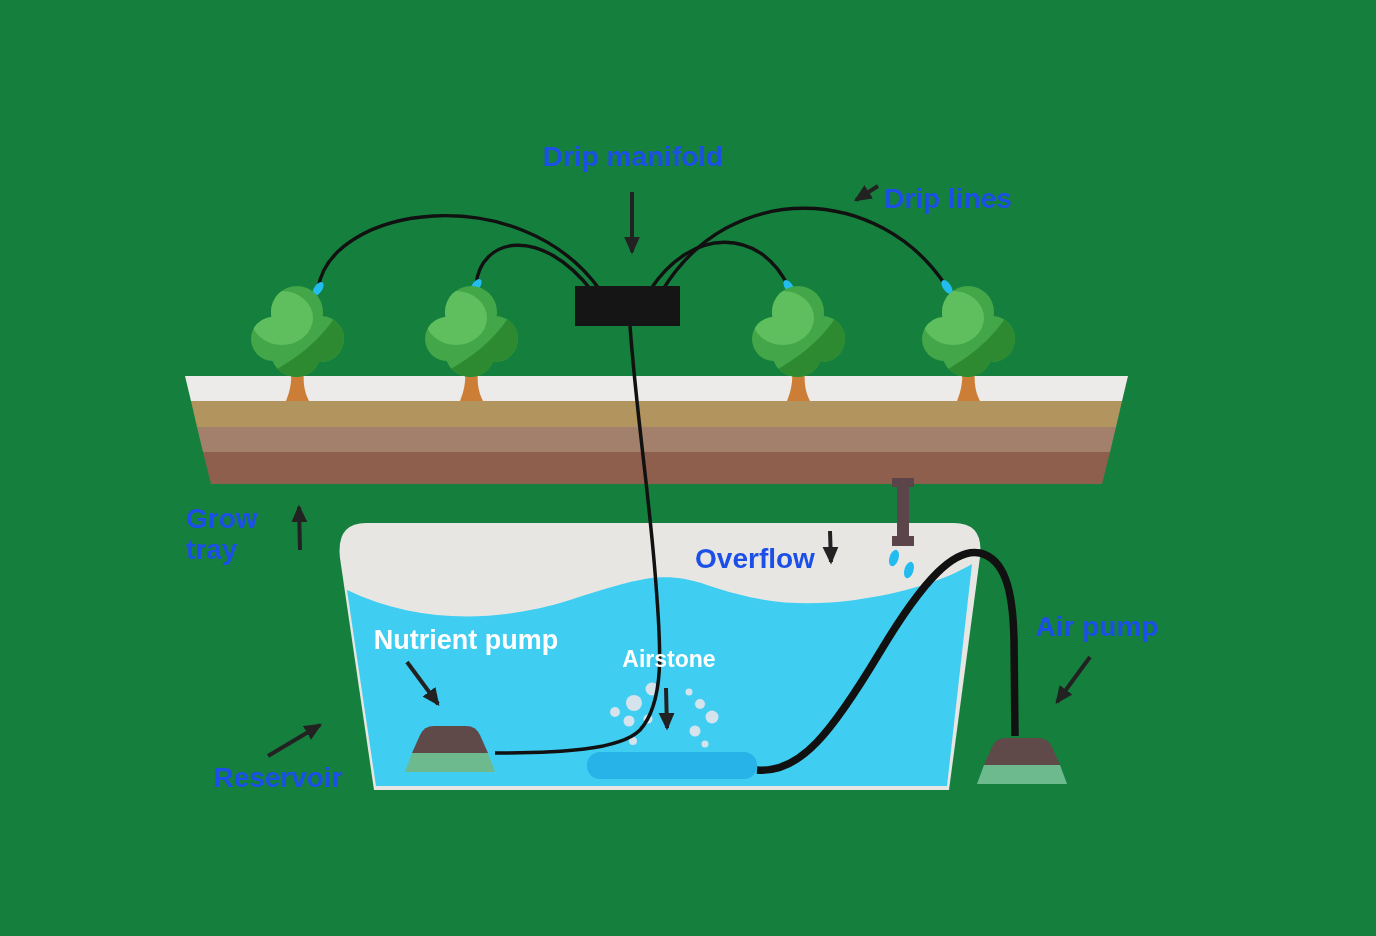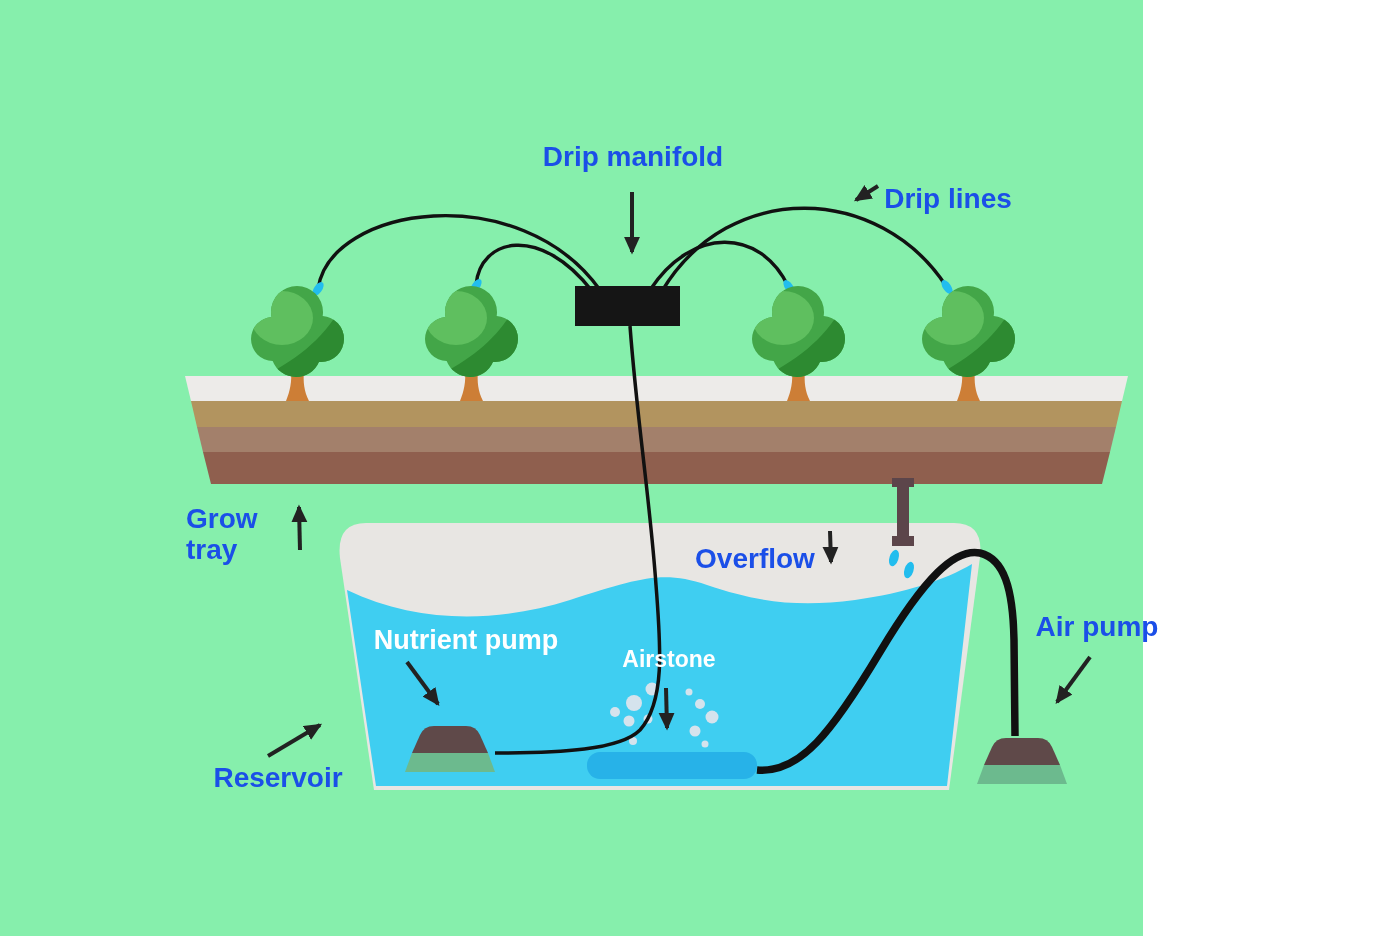--- a/index.html
+++ b/index.html
@@ -6,23 +6,23 @@
     margin: 0;
     padding: 0;
     background: #ffffff;
     width: 1376px;
     height: 936px;
     overflow: hidden;
     font-family: "Liberation Sans", sans-serif;
   }
   #stage {
     position: relative;
-    width: 1143px;
+    width: 1376px;
     height: 936px;
-    background: #86efac;
+    background: #15803d;
     text-decoration: underline;
   }
   svg { display: block; }
   .lbl {
     font-family: "Liberation Sans", "DejaVu Sans", sans-serif;
     font-weight: 700;
   }
   .lbl-blue  { fill: #1b4fe8; font-size: 28px; }
   .lbl-white { fill: #ffffff; font-size: 27px; }
   .lbl-white-sm { fill: #ffffff; font-size: 23px; }

